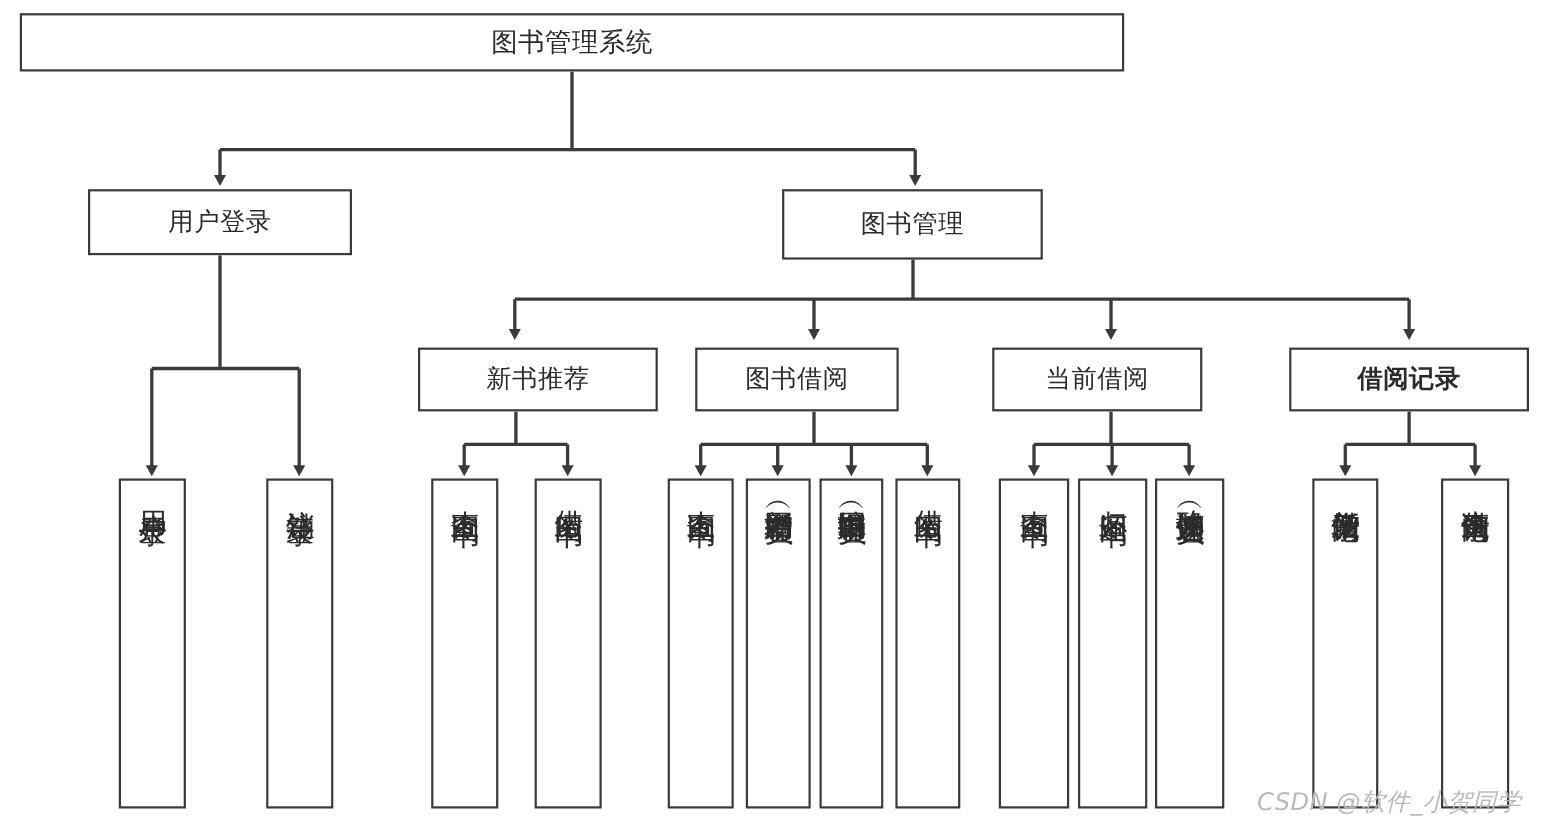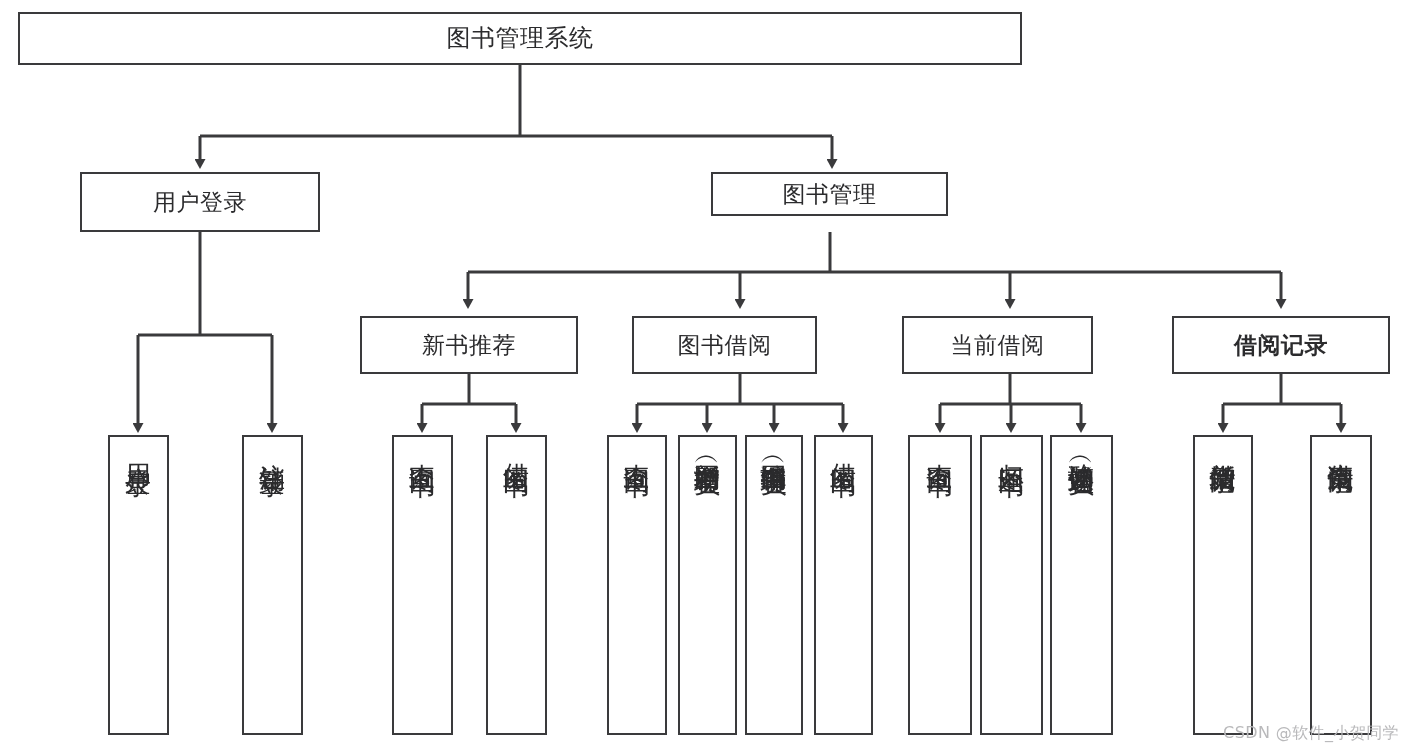--- a/index.html
+++ b/index.html
@@ -50,26 +50,27 @@
   .node.v .lbl{
     writing-mode:vertical-rl;
     text-orientation:upright;
     font-size:26px;
     line-height:1.0;
     letter-spacing:3px;
   }
   .node.v.tall .lbl{ letter-spacing:1px; }
   .watermark{
     position:absolute;
-    right:6px;
+    right:22px;
     bottom:3px;
-    font-size:16px;
+    font-size:22px;
     color:#b9b9bb;
     white-space:nowrap;
     letter-spacing:0.4px;
+    font-style:italic;
   }
 </style>
 </head>
 <body>
 
 <div id="canvas">
 
   <svg class="wires" viewBox="0 0 1405 747" xmlns="http://www.w3.org/2000/svg">
     <defs>
       <marker id="arr" markerWidth="10" markerHeight="11" refX="1" refY="5.5" orient="auto" markerUnits="userSpaceOnUse">
@@ -120,25 +121,25 @@
     </g>
   </svg>
 
   <div class="node h root" style="left:18px; top:12px; width:1004px; height:53px;">
     <span class="lbl">图书管理系统</span>
   </div>
 
   <div class="node h" style="left:80px; top:172px; width:240px; height:60px;">
     <span class="lbl">用户登录</span>
   </div>
-  <div class="node h" style="left:711px; top:172px; width:237px; height:44px;align-items:center;">
+  <div class="node h" style="left:711px; top:172px; width:237px; height:64px;align-items:center;">
     <span class="lbl">图书管理</span>
   </div>
 
-  <div class="node h" style="left:360px; top:316px; width:218px; height:58px;">
+  <div class="node h" style="left:380px; top:316px; width:218px; height:58px;">
     <span class="lbl">新书推荐</span>
   </div>
   <div class="node h" style="left:632px; top:316px; width:185px; height:58px;">
     <span class="lbl">图书借阅</span>
   </div>
   <div class="node h" style="left:902px; top:316px; width:191px; height:58px;">
     <span class="lbl">当前借阅</span>
   </div>
   <div class="node h" style="left:1172px; top:316px; width:218px; height:58px;font-weight:bold;">
     <span class="lbl">借阅记录</span>

